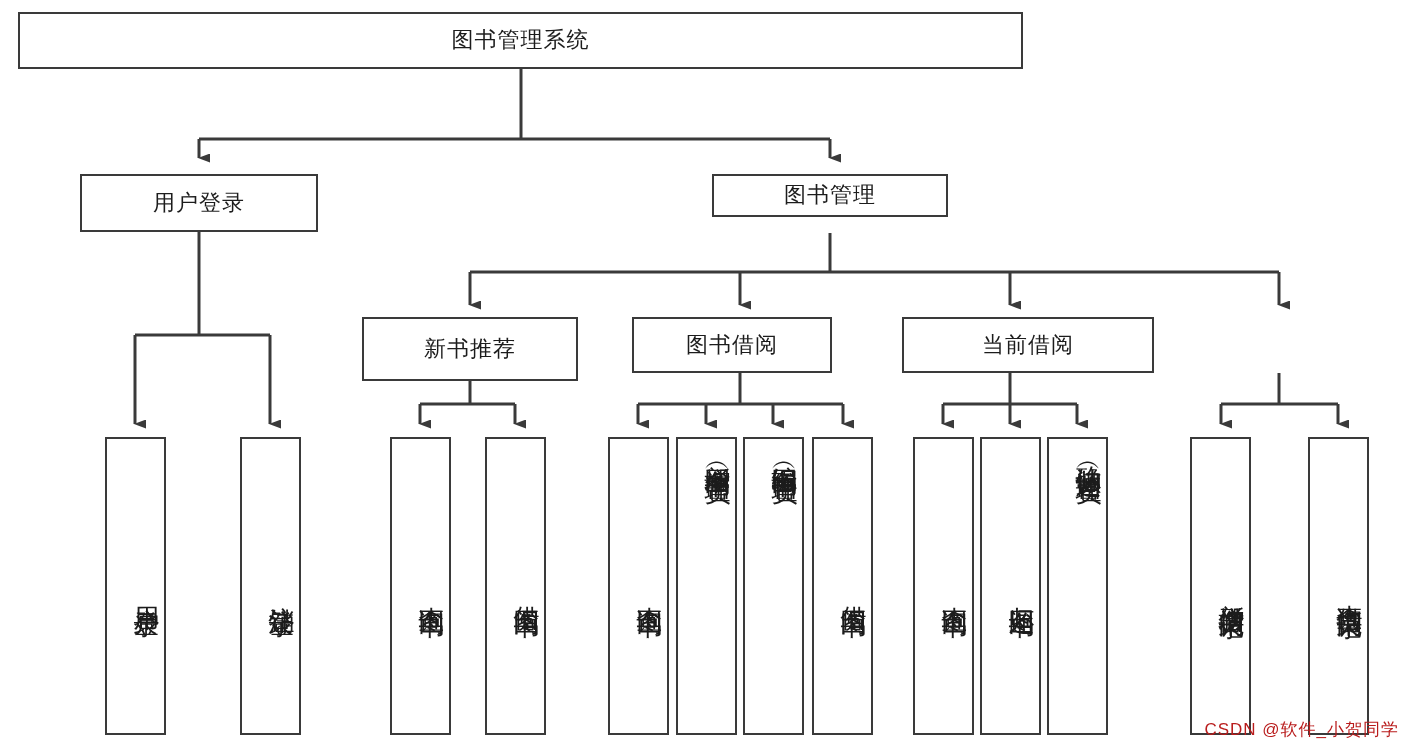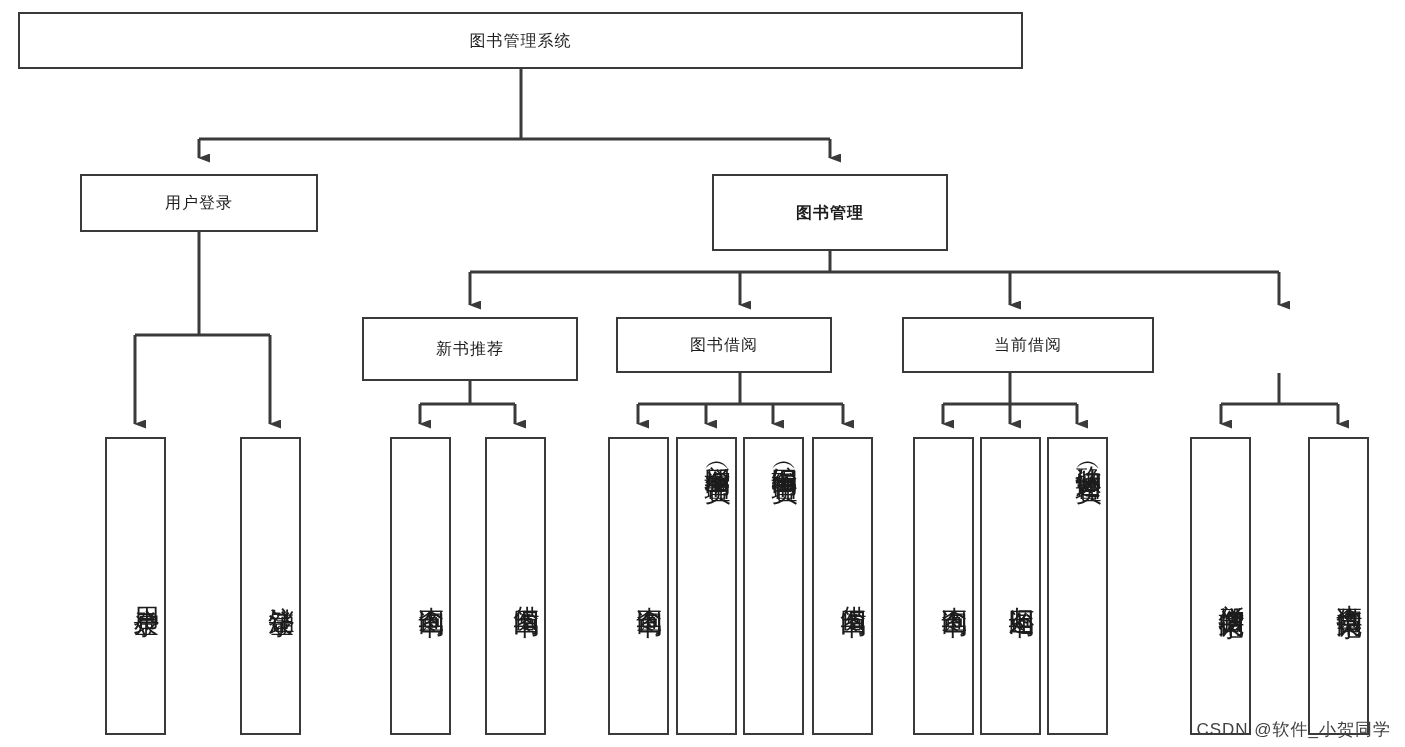--- a/index.html
+++ b/index.html
@@ -8,31 +8,31 @@
     width:1405px;height:747px;overflow:hidden;position:relative;
   }
   #diagram-root{position:relative;width:1405px;height:747px;background:#fff;}
   svg#tree-svg{position:absolute;left:0;top:0;width:1405px;height:747px;display:block;}
   .node-box{
     position:absolute;box-sizing:border-box;
     background:#ffffff;border:2px solid #3a3a3a;
     display:flex;align-items:center;justify-content:center;
     color:#1c1c1c;
   }
-  .node-h{font-size:16px;line-height:1.2;white-space:nowrap;letter-spacing:1px;}
+  .node-h{font-size:22px;line-height:1.2;white-space:nowrap;letter-spacing:1px;}
   .node-v{
     writing-mode:vertical-rl;text-orientation:upright;
     font-size:26px;line-height:1.32;letter-spacing:2px;
     align-items:flex-start;justify-content:center;
     padding-top:8px;
   }
   .node-v.start-top{justify-content:flex-start;padding-top:6px;}
   .watermark{
-    position:absolute;right:14px;bottom:6px;
-    font-size:17px;color:#404040;white-space:nowrap;
+    position:absolute;right:6px;bottom:6px;
+    font-size:17px;color:#b91c1c;white-space:nowrap;
     letter-spacing:1px;pointer-events:none;
   }
 </style>
 </head>
 <body>
 
 <div id="diagram-root">
 
   <svg id="tree-svg" viewBox="0 0 1405 747" xmlns="http://www.w3.org/2000/svg">
     <defs>
@@ -84,28 +84,28 @@
     </g>
   </svg>
 
   <div class="node-box node-h" style="left:18px;top:12px;width:1005px;height:57px;">
     <span>图书管理系统</span>
   </div>
 
   <div class="node-box node-h" style="left:80px;top:174px;width:238px;height:58px;">
     <span>用户登录</span>
   </div>
-  <div class="node-box node-h" style="left:712px;top:174px;width:236px;height:77px;font-weight:bold;">
+  <div class="node-box node-h" style="left:712px;top:174px;width:236px;height:43px;">
     <span>图书管理</span>
   </div>
 
   <div class="node-box node-h" style="left:362px;top:317px;width:216px;height:64px;">
     <span>新书推荐</span>
   </div>
-  <div class="node-box node-h" style="left:616px;top:317px;width:216px;height:56px;">
+  <div class="node-box node-h" style="left:632px;top:317px;width:200px;height:56px;">
     <span>图书借阅</span>
   </div>
   <div class="node-box node-h" style="left:902px;top:317px;width:252px;height:56px;">
     <span>当前借阅</span>
   </div>
 
   <div class="node-box node-v" style="left:105px;top:437px;width:61px;height:298px;">
     <span>用户登录</span>
   </div>
   <div class="node-box node-v" style="left:240px;top:437px;width:61px;height:298px;">

